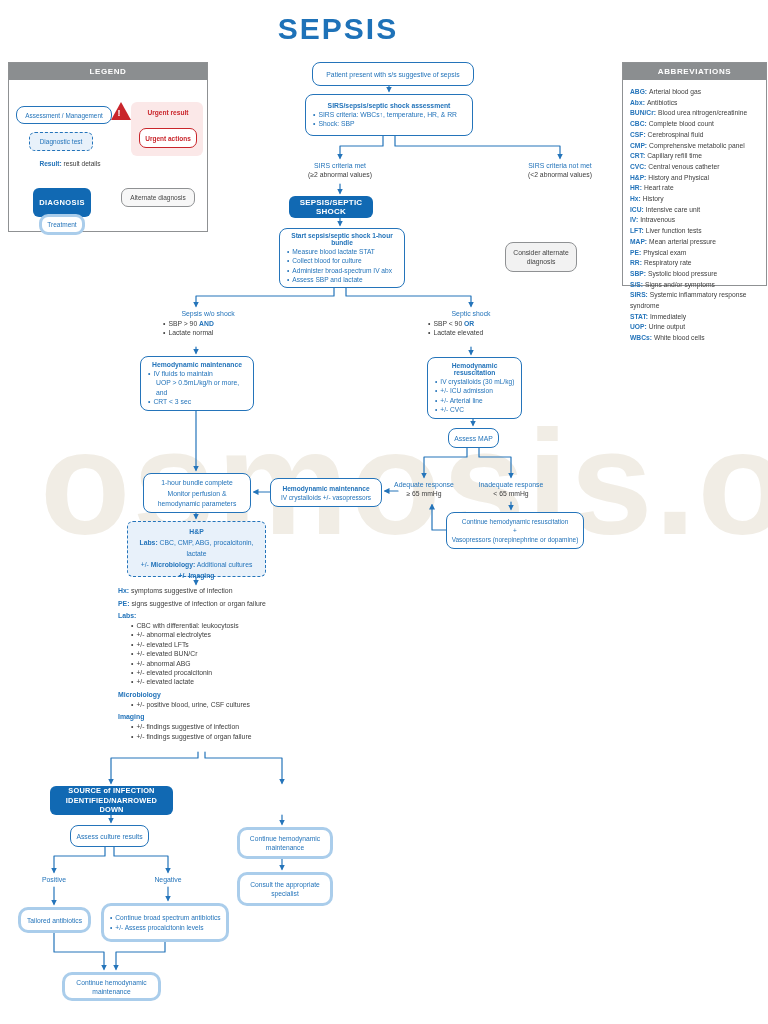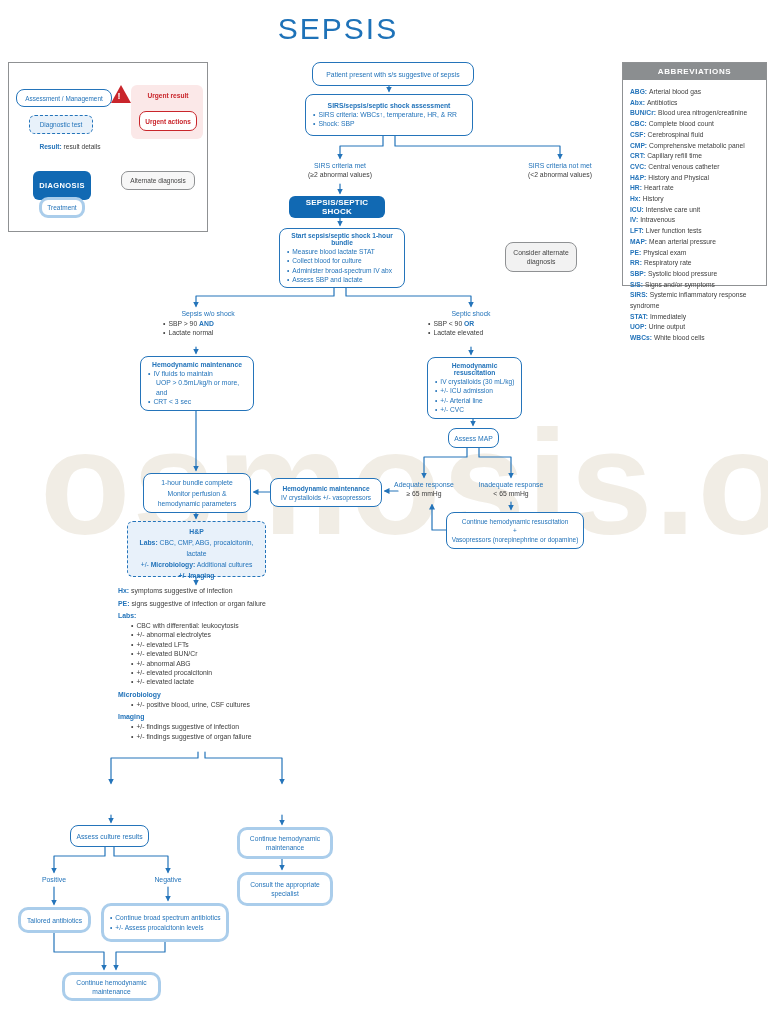--- a/index.html
+++ b/index.html
@@ -2,21 +2,21 @@
 <html><head>
 <meta charset="utf-8">
 <style>
   *{margin:0;padding:0;box-sizing:border-box}
   html,body{width:768px;height:1024px;background:#fff;font-family:"Liberation Sans",sans-serif}
   #canvas{position:relative;width:768px;height:1024px;background:#fff;overflow:hidden}
   .abs{position:absolute}
   .wm{position:absolute;left:40px;top:398px;font-size:148px;font-weight:bold;color:#f1ede5;white-space:nowrap;z-index:0;letter-spacing:2px}
   svg.wires{position:absolute;left:0;top:0;z-index:1}
   .el{z-index:2}
-  .title{left:0;top:12px;width:676px;text-align:center;font-size:30px;font-weight:400;color:#1e72b8;letter-spacing:2px}
+  .title{left:0;top:12px;width:676px;text-align:center;font-size:30px;font-weight:700;color:#1e72b8;letter-spacing:2px}
   
   .panel{border:1.5px solid #8f9193;background:#fff}
   .panel-head{background:#8b8e90;color:#fff;font-weight:bold;font-size:8px;text-align:center;letter-spacing:.6px;padding:4px 0 4px 0}
   .ab-list{padding:7px 6px 4px 7px;font-size:6.7px;line-height:10.7px;color:#3d3d3d}
   .ab{color:#2474ba;font-weight:bold;margin-right:2px}
   
   .box{border:1.2px solid #2474ba;border-radius:8px;background:#fff;color:#2474ba;font-size:6.8px;display:flex;flex-direction:column;justify-content:center;padding:2px 4px}
   .box .ttl{font-weight:bold;text-align:center;width:100%;margin-bottom:1px}
   .center{align-items:center;text-align:center}
   .solidbox{background:#1169b3;color:#fff;font-weight:bold;border-radius:6px;display:flex;flex-direction:column;align-items:center;justify-content:center;text-align:center;font-size:7.4px;letter-spacing:.2px;line-height:9.5px;padding:2px 3px}
@@ -111,20 +111,21 @@
     </g>
     <g fill="none" stroke="#c9252b" stroke-width="1.1" marker-end="url(#mr)">
       <path d="M131,95 L136,95"></path>
       <path d="M166,104 L166,107"></path>
     </g>
   </svg>
 
   <div class="abs el title">SEPSIS</div>
 
   <div class="abs el panel" style="left:8px;top:62px;width:200px;height:170px">
+    <div class="panel-head">LEGEND</div>
     <div style="position:relative;width:100%;height:151px">
       <div class="abs pinkbg" style="left:122px;top:22px;width:72px;height:54px"></div>
       <div class="abs lg-box" style="left:7px;top:26px;width:96px;height:18px">Assessment / Management</div>
       <div class="abs" style="left:102px;top:22px;width:22px;height:20px">
         <div class="tri"></div>
           <span class="tri-bang">!</span>
       </div>
       <div class="abs redtxt" style="left:128px;top:29px;width:62px">Urgent result</div>
       <div class="abs redbox" style="left:130px;top:48px;width:58px;height:20px">Urgent actions</div>
       <div class="abs lg-dash" style="left:20px;top:52px;width:64px;height:19px">Diagnostic test</div>
@@ -179,21 +180,21 @@
 
   <div class="abs el" style="left:298px;top:161px;width:84px">
     <div class="reslbl">SIRS criteria met</div>
     <div class="resdet">(≥2 abnormal values)</div>
   </div>
   <div class="abs el" style="left:513px;top:161px;width:94px">
     <div class="reslbl">SIRS criteria not met</div>
     <div class="resdet">(&lt;2 abnormal values)</div>
   </div>
 
-  <div class="abs el solidbox" style="left:289px;top:196px;width:96px;height:22px;font-size:8px">SEPSIS/SEPTIC SHOCK</div>
+  <div class="abs el solidbox" style="left:289px;top:196px;width:84px;height:22px;font-size:8px">SEPSIS/SEPTIC SHOCK</div>
 
   <div class="abs el graybox" style="left:505px;top:242px;width:72px;height:30px">Consider alternate diagnosis</div>
 
   <div class="abs el box" style="left:279px;top:228px;width:126px;height:60px;font-size:6.6px">
     <div class="ttl" style="font-size:6.6px">Start sepsis/septic shock 1-hour bundle</div>
     <div>
         <div class="brow"><span>Measure blood lactate STAT</span></div>
         <div class="brow"><span>Collect blood for culture</span></div>
         <div class="brow"><span>Administer broad-spectrum IV abx</span></div>
         <div class="brow"><span>Assess SBP and lactate</span></div>
@@ -280,20 +281,21 @@
     <div class="f-bullets">
         <div class="brow"><span>+/- positive blood, urine, CSF cultures</span></div>
       </div>
     <div class="f-head">Imaging</div>
     <div class="f-bullets">
         <div class="brow"><span>+/- findings suggestive of infection</span></div>
         <div class="brow"><span>+/- findings suggestive of organ failure</span></div>
       </div>
   </div>
 
+  <div class="abs el solidbox" style="left:50px;top:786px;width:123px;height:29px">SOURCE of INFECTION IDENTIFIED/NARROWED DOWN</div>
 
   <div class="abs el box center" style="left:70px;top:825px;width:79px;height:22px">Assess culture results</div>
 
   <div class="abs el reslbl" style="left:32px;top:875px;width:44px">Positive</div>
   <div class="abs el reslbl" style="left:146px;top:875px;width:44px">Negative</div>
 
   <div class="abs el treatbox" style="left:18px;top:907px;width:73px;height:26px">Tailored antibiotics</div>
 
   <div class="abs el treatbox leftal" style="left:101px;top:903px;width:128px;height:39px;font-size:6.6px">
     <div style="width:100%">

